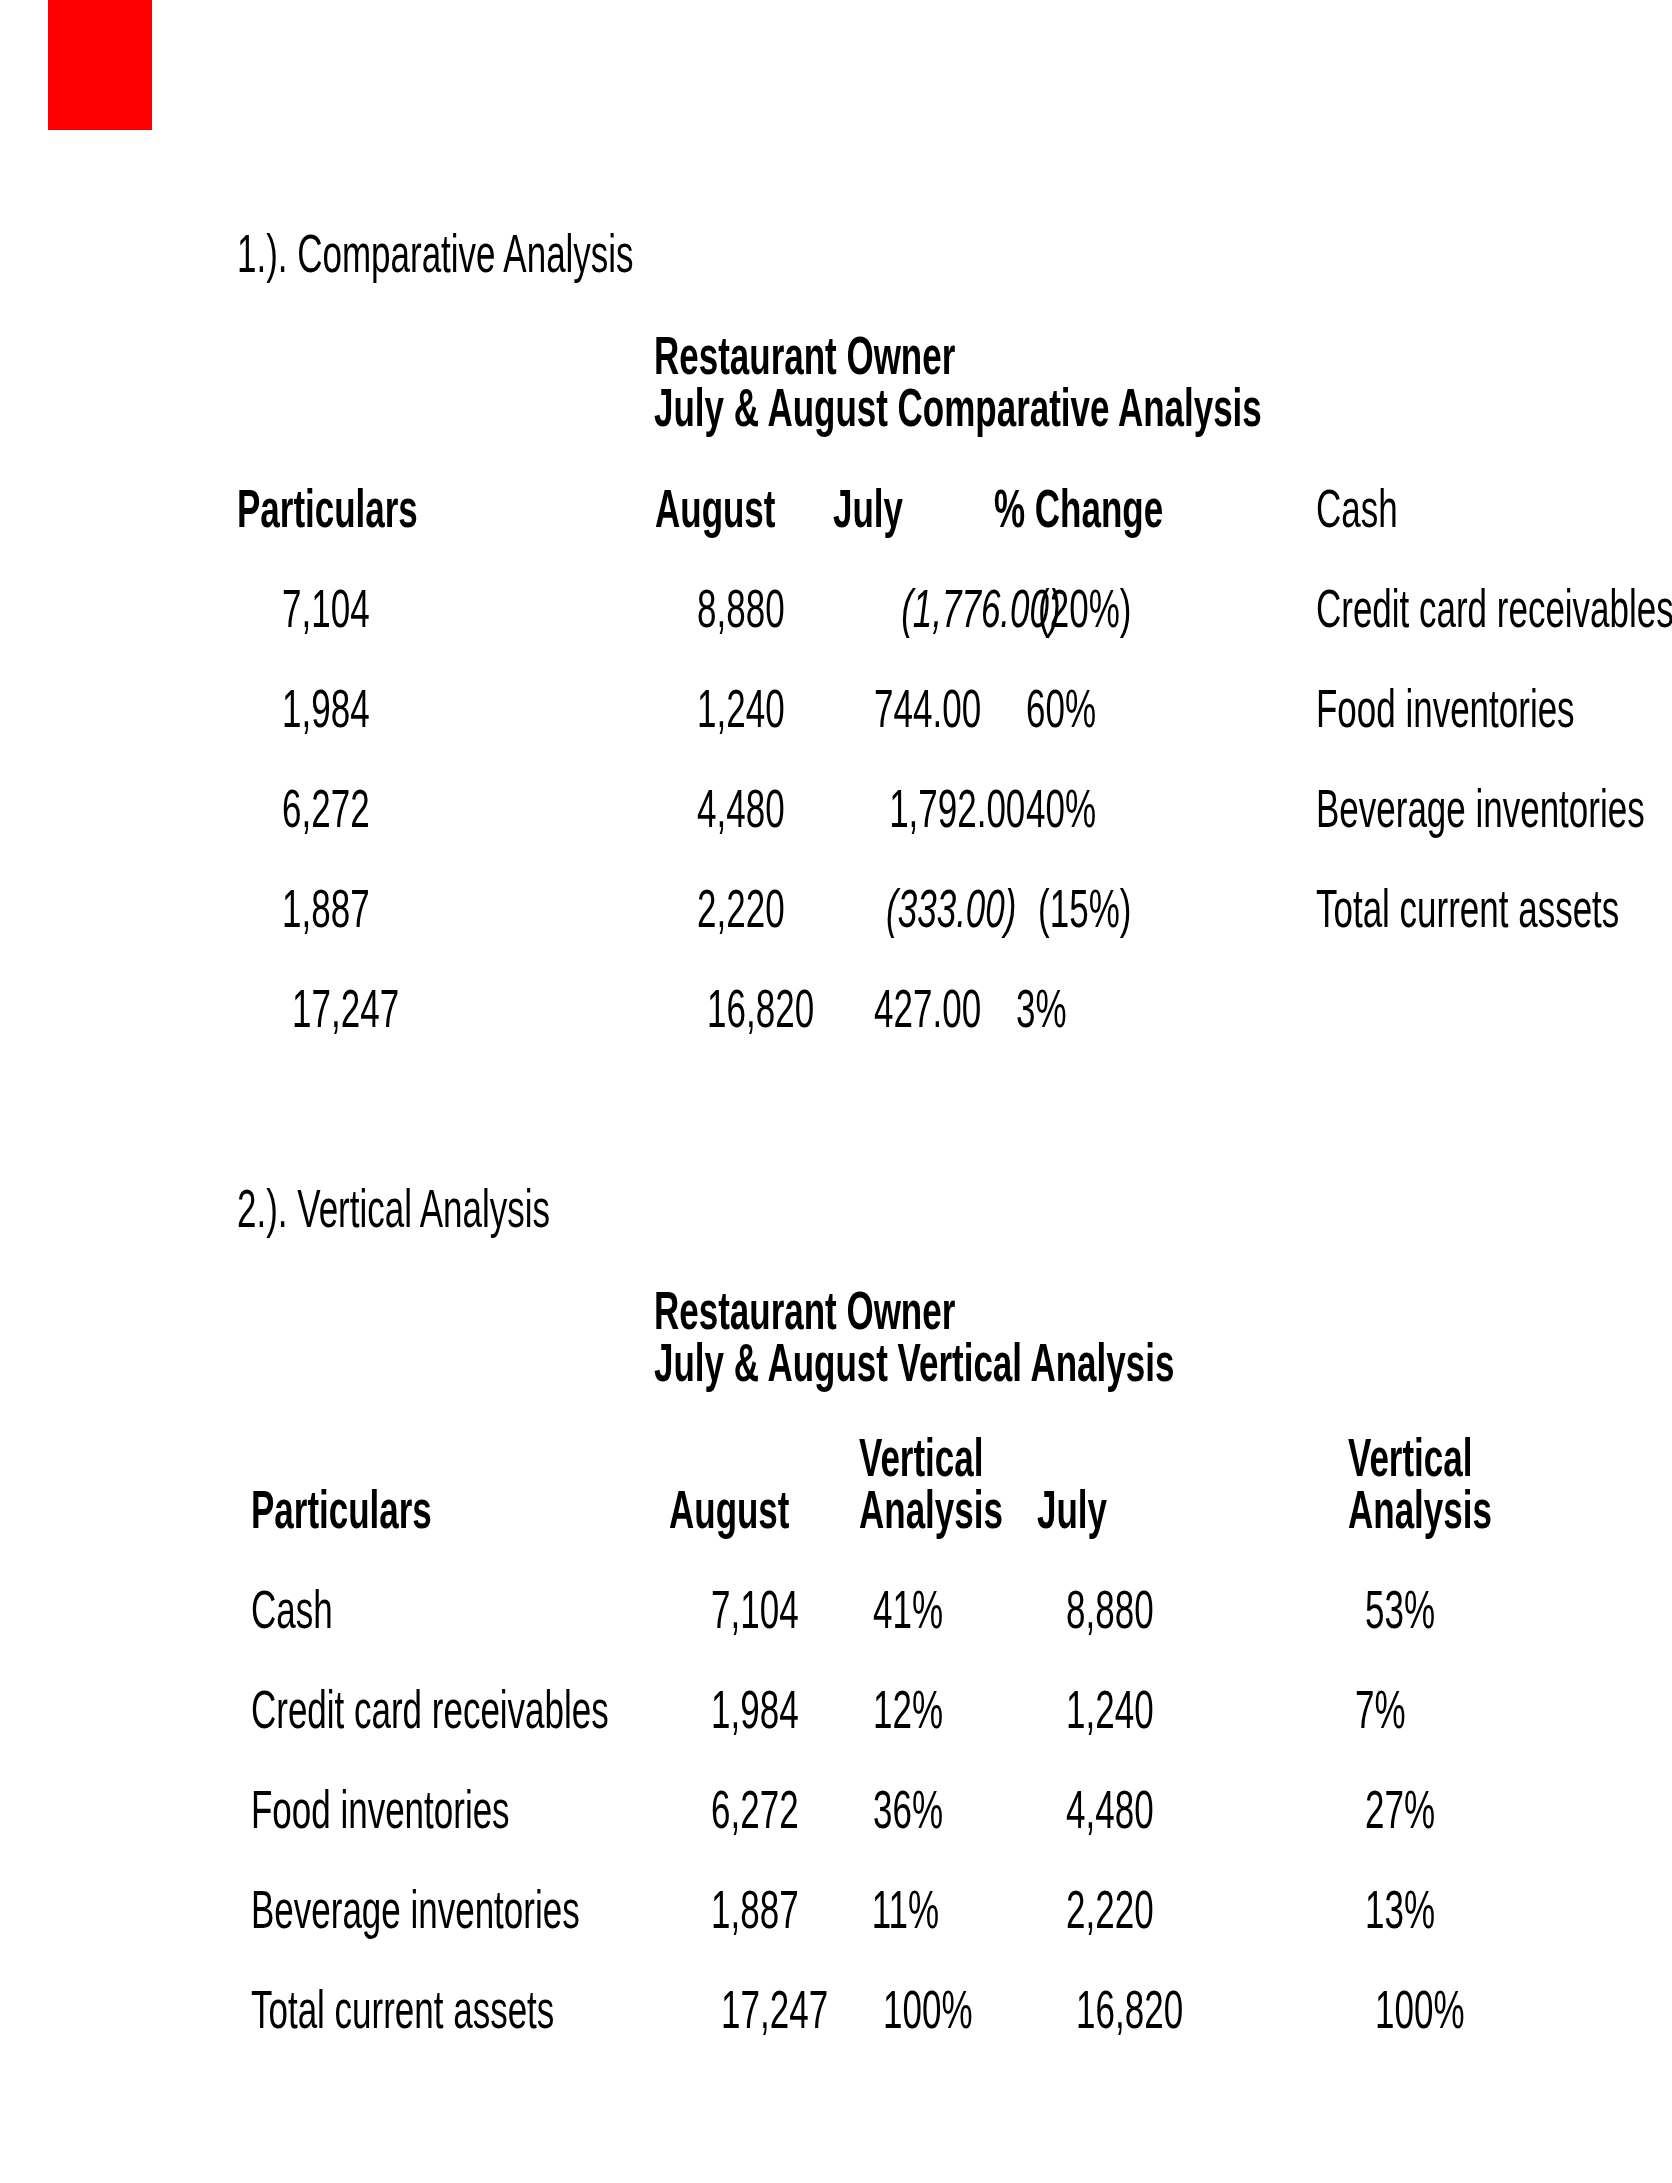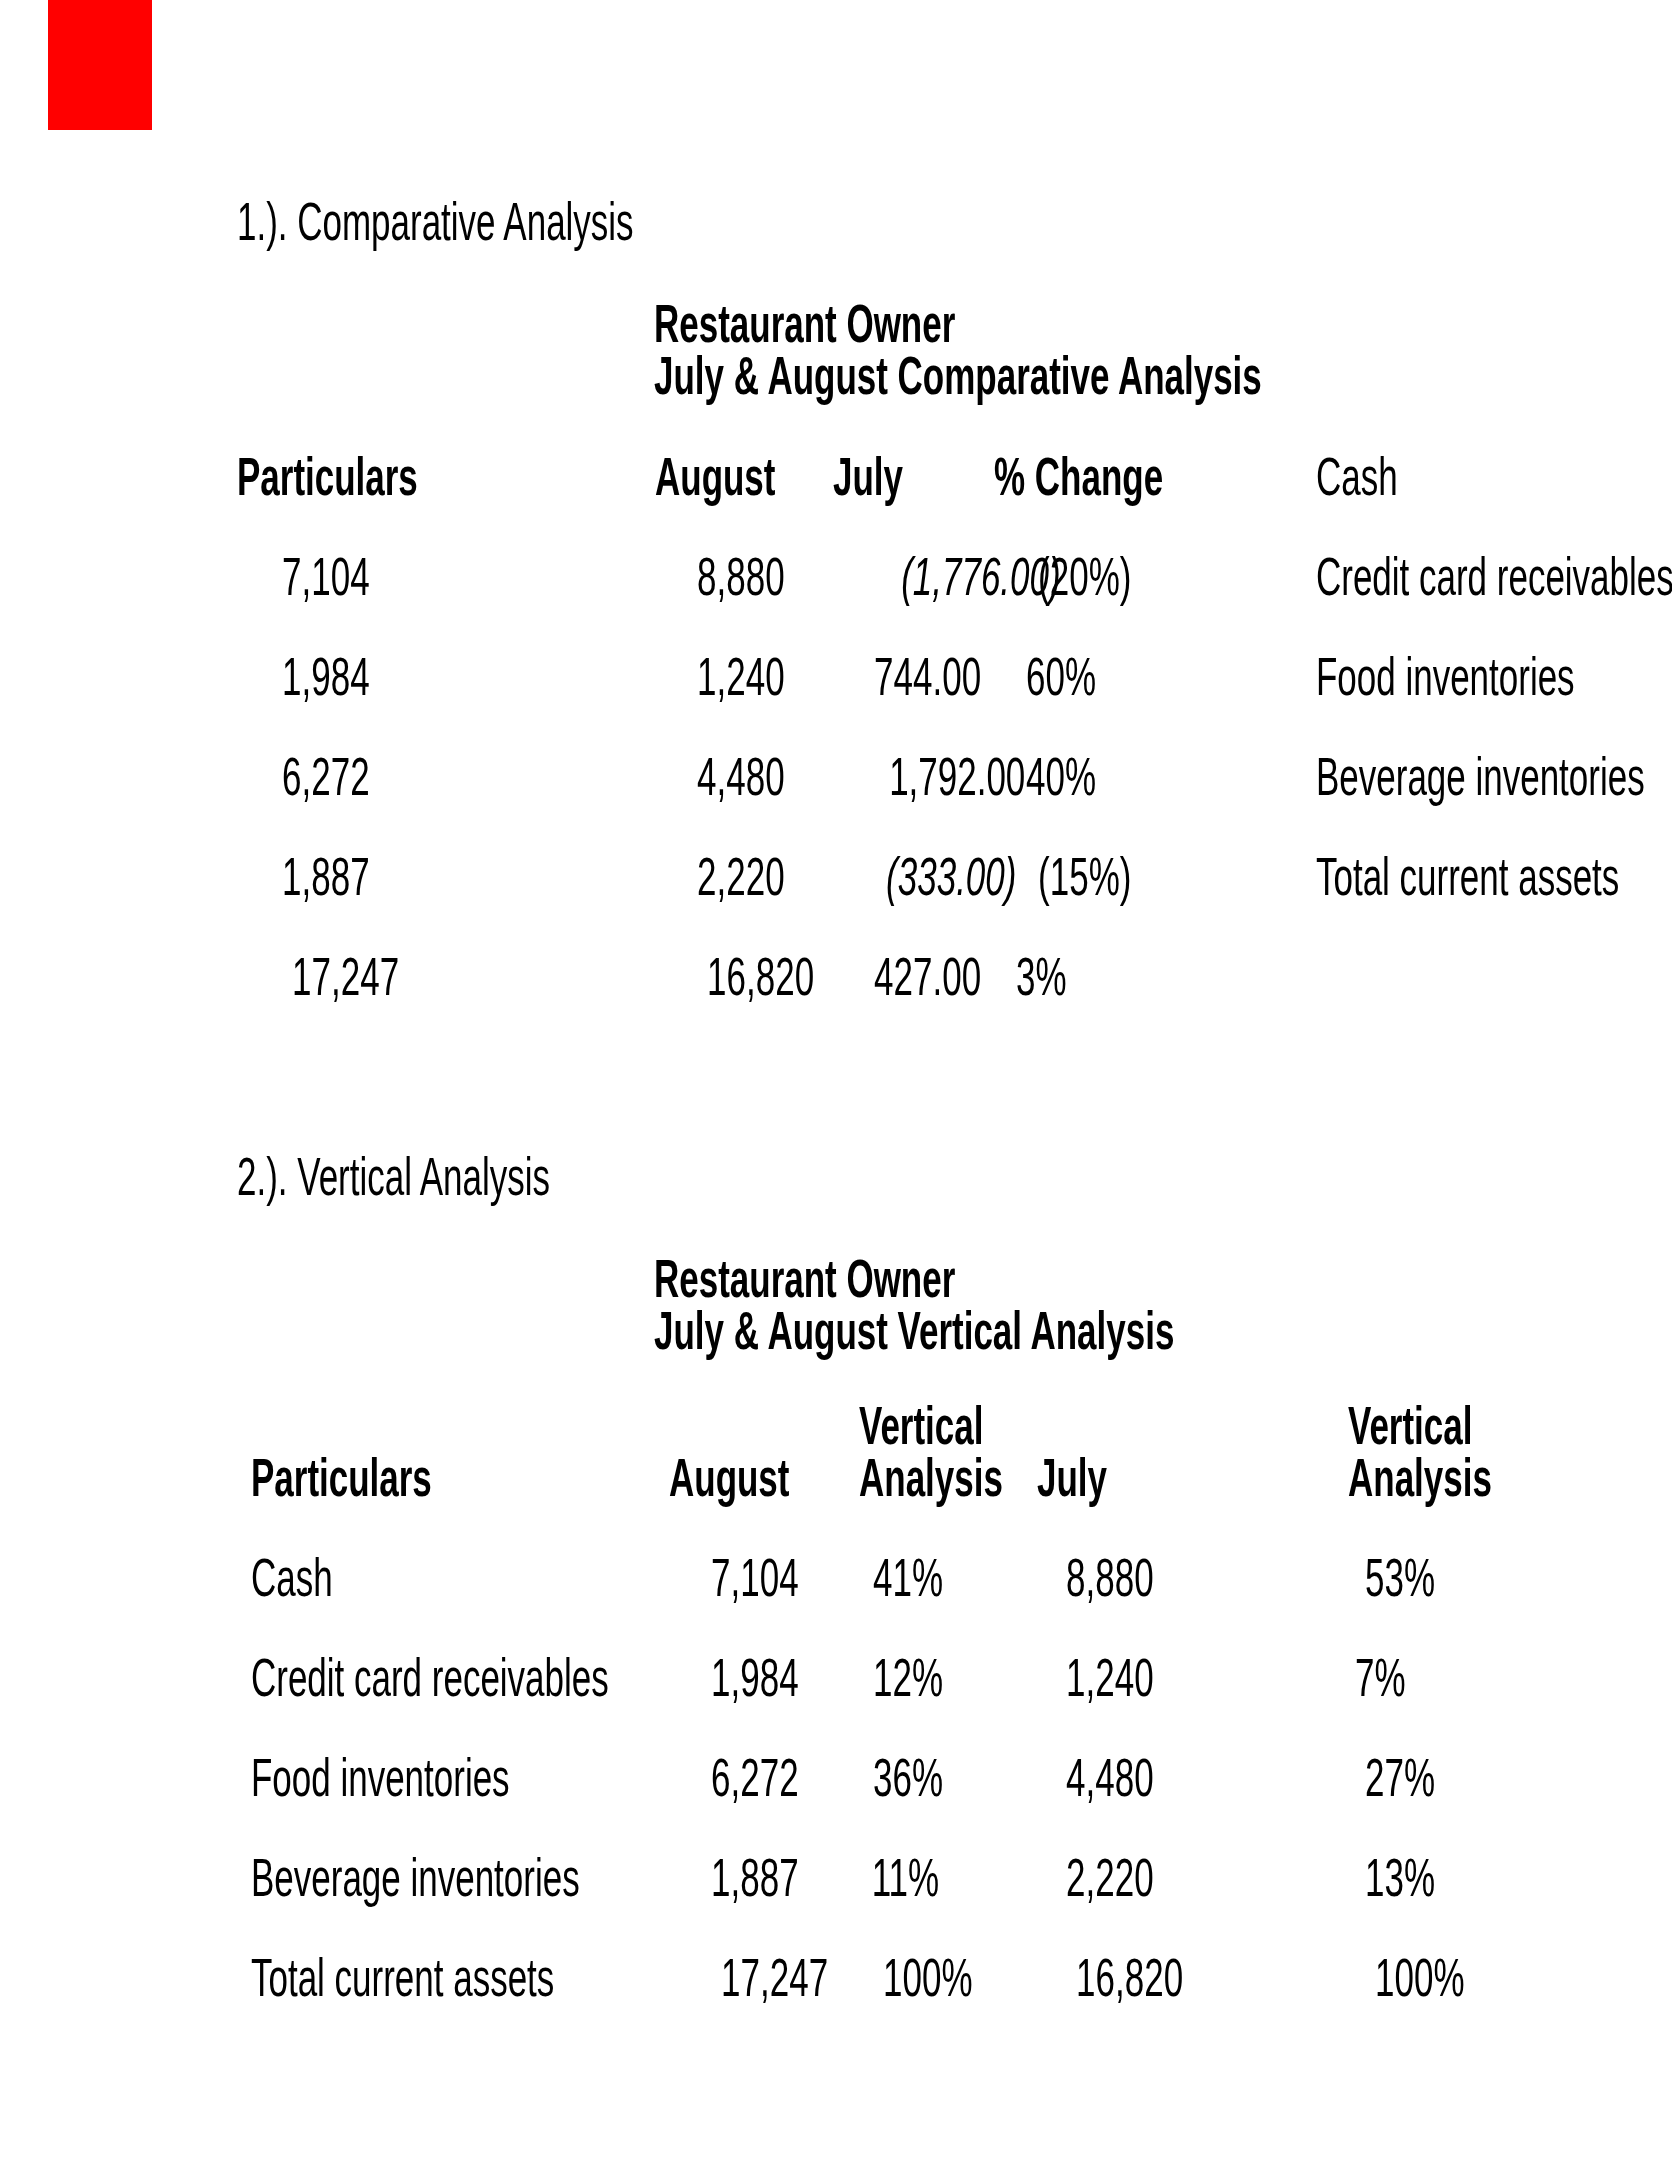--- a/index.html
+++ b/index.html
@@ -7,21 +7,21 @@
   .page {
     position:relative;
     width:1673px;
     height:2183px;
     background:#ffffff;
     font-family:"Liberation Sans","DejaVu Sans",sans-serif;
     font-size:53px;
     color:#000000;
     overflow:hidden;
   }
-  .abs { position:absolute; line-height:52px; white-space:nowrap; }
+  .abs { position:absolute; line-height:52px; white-space:nowrap;margin-top:32px; }
 
   
   .t { display:inline-block; transform:scaleX(0.66); transform-origin:0 50%; }
   .r .t { transform-origin:100% 50%; }
 
   .b { font-weight:bold; }
   .r { text-align:left; }
 
   .marker {
     position:absolute;

